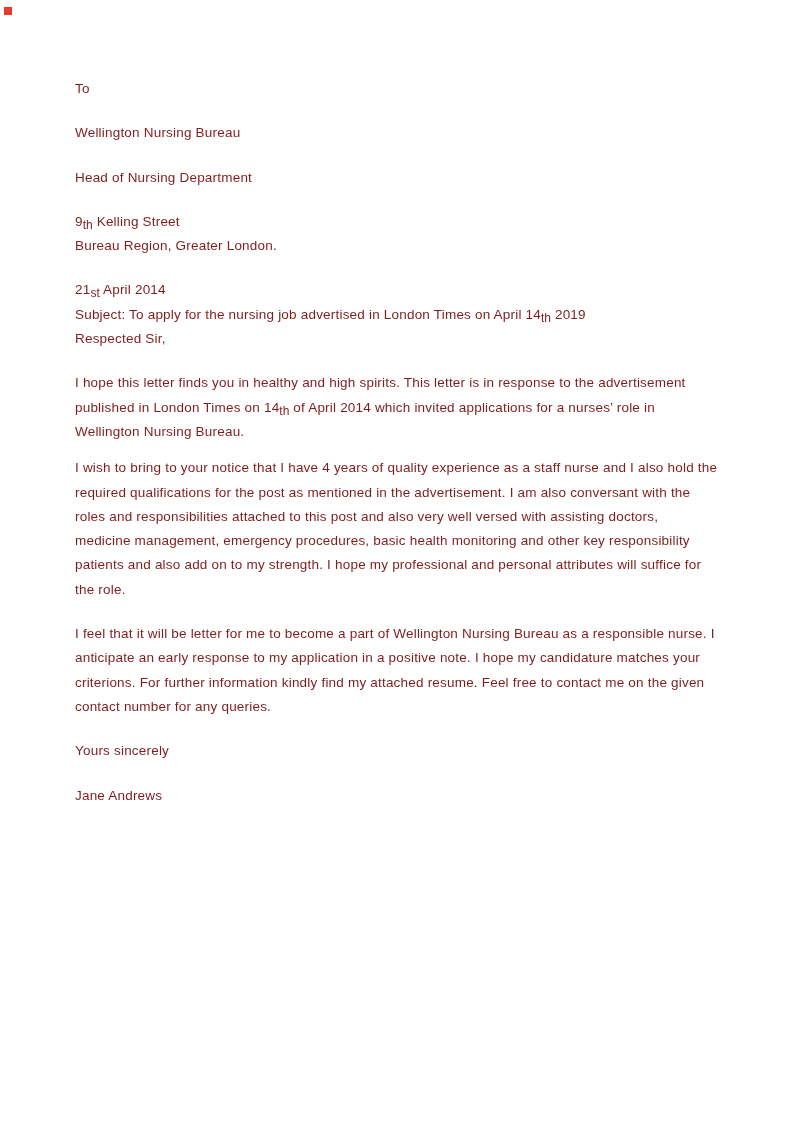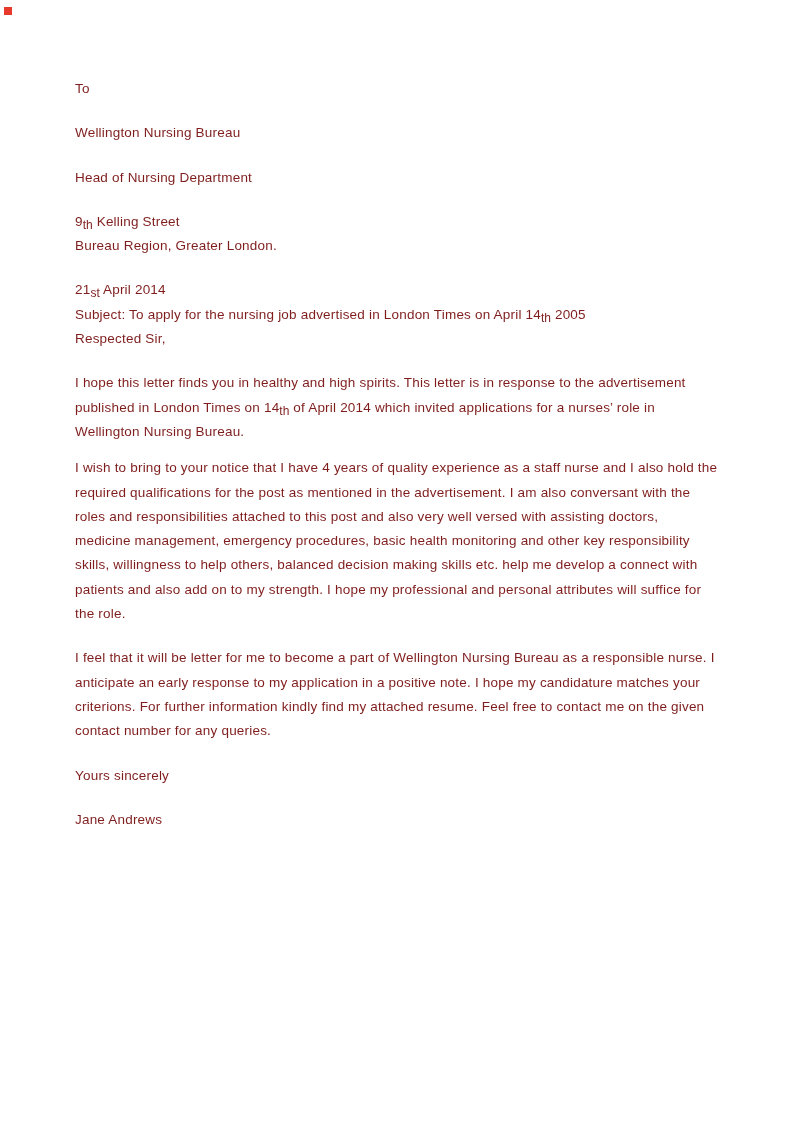--- a/index.html
+++ b/index.html
@@ -70,36 +70,35 @@
       <div class="line">Head of Nursing Department</div>
     </div>
 
     <div class="block">
       <div class="line"><span>9</span><sub class="ord">th</sub><span> Kelling Street</span></div>
       <div class="line">Bureau Region, Greater London.</div>
     </div>
 
     <div class="block">
       <div class="line"><span>21</span><sub class="ord">st</sub><span> April 2014</span></div>
-      <div class="line"><span>Subject: To apply for the nursing job advertised in London Times on April 14</span><sub class="ord">th</sub><span> 2005</span></div>
+      <div class="line"><span>Subject: To apply for the nursing job advertised in London Times on April 14</span><sub class="ord">th</sub><span> 2019</span></div>
       <div class="line">Respected Sir,</div>
     </div>
 
     <div class="block tight">
       <div class="line">I hope this letter finds you in healthy and high spirits. This letter is in response to the advertisement</div>
       <div class="line"><span>published in London Times on 14</span><sub class="ord">th</sub><span> of April 2014 which invited applications for a nurses’ role in</span></div>
       <div class="line">Wellington Nursing Bureau.</div>
     </div>
 
     <div class="block">
       <div class="line">I wish to bring to your notice that I have 4 years of quality experience as a staff nurse and I also hold the</div>
       <div class="line">required qualifications for the post as mentioned in the advertisement. I am also conversant with the</div>
       <div class="line">roles and responsibilities attached to this post and also very well versed with assisting doctors,</div>
       <div class="line">medicine management, emergency procedures, basic health monitoring and other key responsibility</div>
-      <div class="line">skills, willingness to help others, balanced decision making skills etc. help me develop a connect with</div>
       <div class="line">patients and also add on to my strength. I hope my professional and personal attributes will suffice for</div>
       <div class="line">the role.</div>
     </div>
 
     <div class="block">
       <div class="line">I feel that it will be letter for me to become a part of Wellington Nursing Bureau as a responsible nurse. I</div>
       <div class="line">anticipate an early response to my application in a positive note. I hope my candidature matches your</div>
       <div class="line">criterions. For further information kindly find my attached resume. Feel free to contact me on the given</div>
       <div class="line">contact number for any queries.</div>
     </div>

